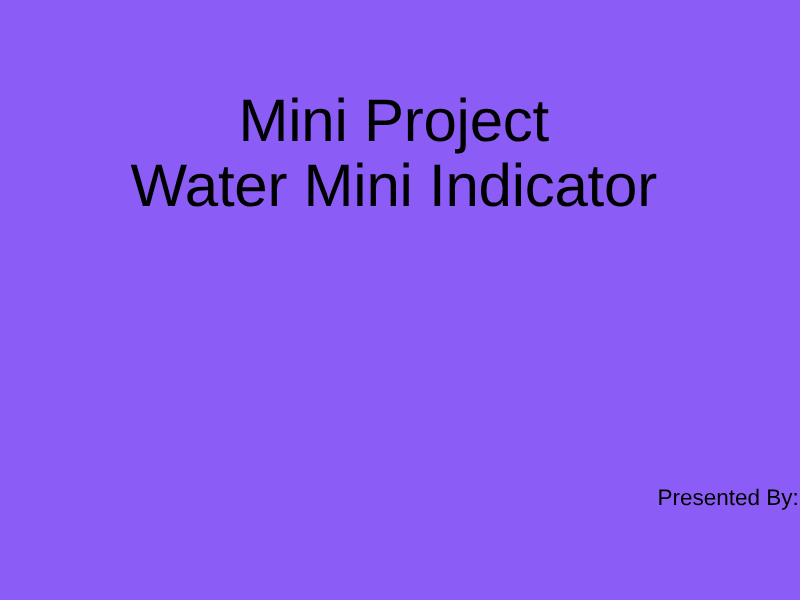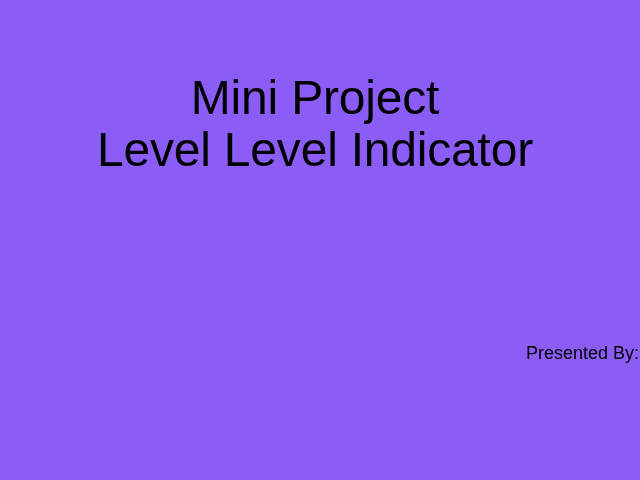--- a/index.html
+++ b/index.html
@@ -53,29 +53,30 @@
     text-align: right;
     font-size: 18px;
     line-height: 31px;
     font-weight: 400;
     color: #000000;
   }
 
   .credit-line {
     display: block;
     white-space: nowrap;
+    margin-top: 45px;
   }
 </style>
 </head>
 <body>
 
 <div class="slide">
 
   <div class="title-block">
     <span class="title-line">Mini Project</span>
-    <span class="title-line">Level Level Indicator</span>
+    <span class="title-line">Water Mini Indicator</span>
   </div>
 
   <div class="credits-block">
     <span class="credit-line">Presented By:</span>
   </div>
 
 </div>
 
 </body></html>

